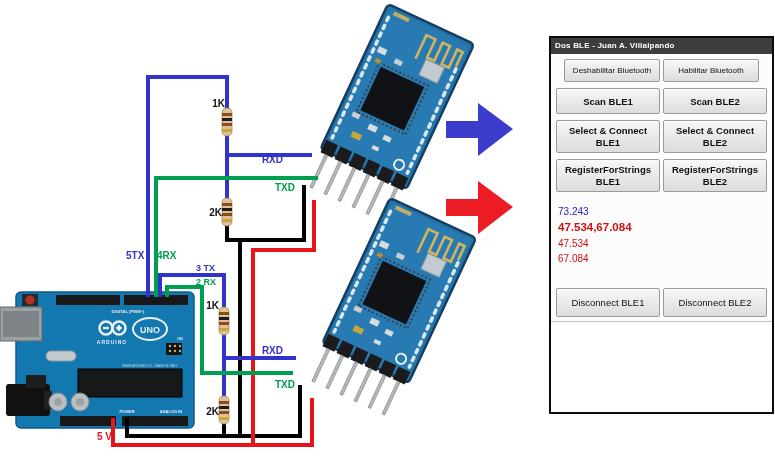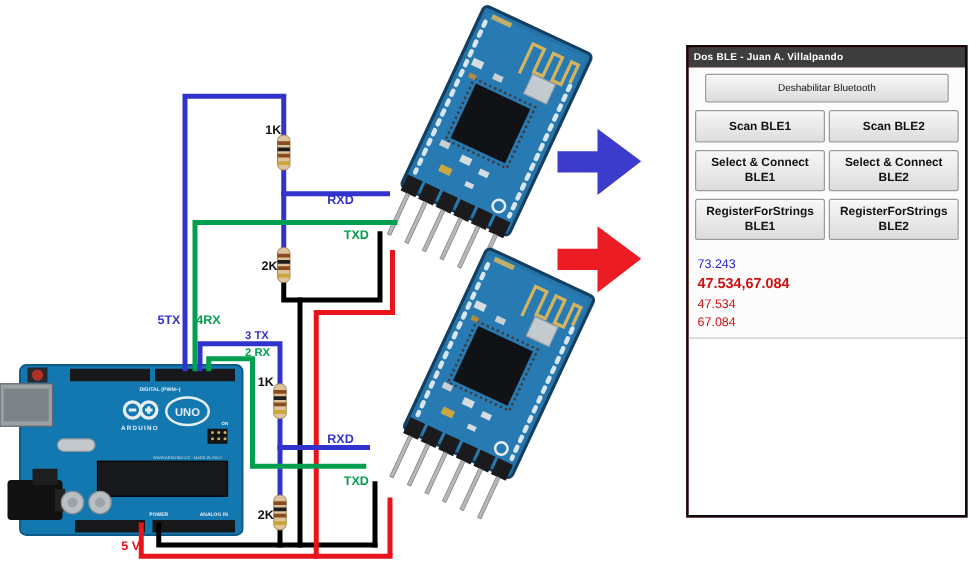--- a/index.html
+++ b/index.html
@@ -9,21 +9,21 @@
 
   
   text{font-family:"Liberation Sans",sans-serif;}
   .lbl{font-weight:700;font-size:10px;}
   .lbl-sm{font-weight:700;font-size:9px;}
   .c-blue{fill:#3232cc}.c-green{fill:#009e4f}.c-red{fill:#e8141c}.c-dark{fill:#111}
   .board-txt{fill:#e4edf3;font-weight:700;}
 
   
   .app-window{position:absolute;left:549px;top:36px;width:225px;height:378px;
-    border:2px solid #0c0c0c;background:#b91c1c;box-sizing:border-box;
+    border:2px solid #0c0c0c;background:#a16207;box-sizing:border-box;
     display:flex;flex-direction:column;}
   .app-titlebar{height:16px;line-height:16px;background:#3d3d3d;color:#fff;
     font-size:8px;font-weight:700;padding:0 4px;letter-spacing:.2px;}
   .app-content{padding:2px 5px 0 5px;background:#fcfcfc;}
   .row{display:flex;gap:3px;}
   .btn{flex:1;display:flex;align-items:center;justify-content:center;text-align:center;
     background:linear-gradient(#f7f7f7,#dcdcdc);border:1px solid #9b9b9b;border-radius:2px;
     color:#111;white-space:pre-line;box-shadow:0 1px 0 rgba(255,255,255,.7) inset;cursor:pointer;}
   .r1{margin-top:3px;padding:0 8px;}
   .r1 .btn{height:21px;font-size:8px;font-weight:400;}
@@ -207,20 +207,21 @@
 
   <polygon points="446,121 478,121 478,103 513,129 478,156 478,138 446,138" fill="#3b3bcc"></polygon>
   <polygon points="446,199 478,199 478,181 513,207 478,234 478,216 446,216" fill="#ec1c24"></polygon>
 </svg>
 
 <div class="app-window">
   <div class="app-titlebar">Dos BLE - Juan A. Villalpando</div>
   <div class="app-content">
     <div class="row r1">
       <div class="btn">Deshabilitar Bluetooth</div>
+      <div class="btn">Habilitar Bluetooth</div>
     </div>
     <div class="row r2">
       <div class="btn">Scan BLE1</div>
       <div class="btn">Scan BLE2</div>
     </div>
     <div class="row r3">
       <div class="btn">Select &amp; Connect
 BLE1</div>
       <div class="btn">Select &amp; Connect
 BLE2</div>
@@ -230,18 +231,22 @@
 BLE1</div>
       <div class="btn">RegisterForStrings
 BLE2</div>
     </div>
     <div class="values">
       <div class="v blue">73.243</div>
       <div class="v big red">47.534,67.084</div>
       <div class="v red">47.534</div>
       <div class="v red">67.084</div>
     </div>
+    <div class="row rd">
+      <div class="btn">Disconnect BLE1</div>
+      <div class="btn">Disconnect BLE2</div>
+    </div>
     <div class="strip-line"></div>
   </div>
   <div class="app-rest"></div>
 </div>
 
 </div>
 
 </body></html>

